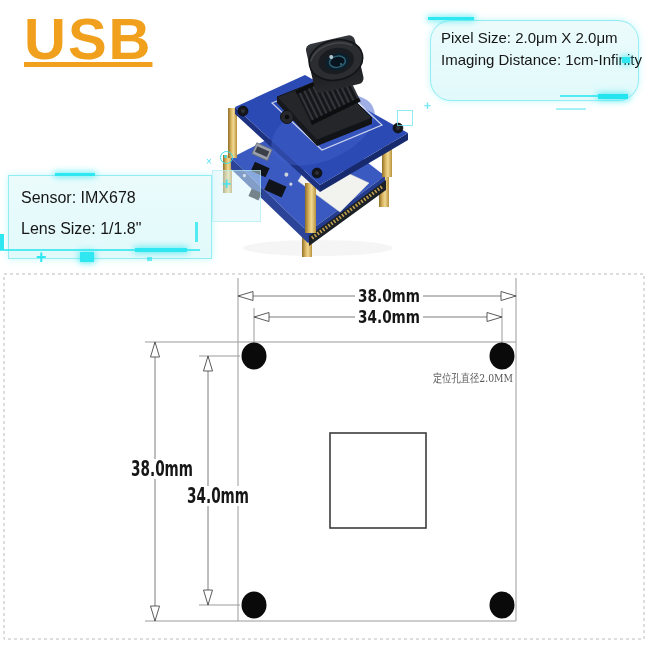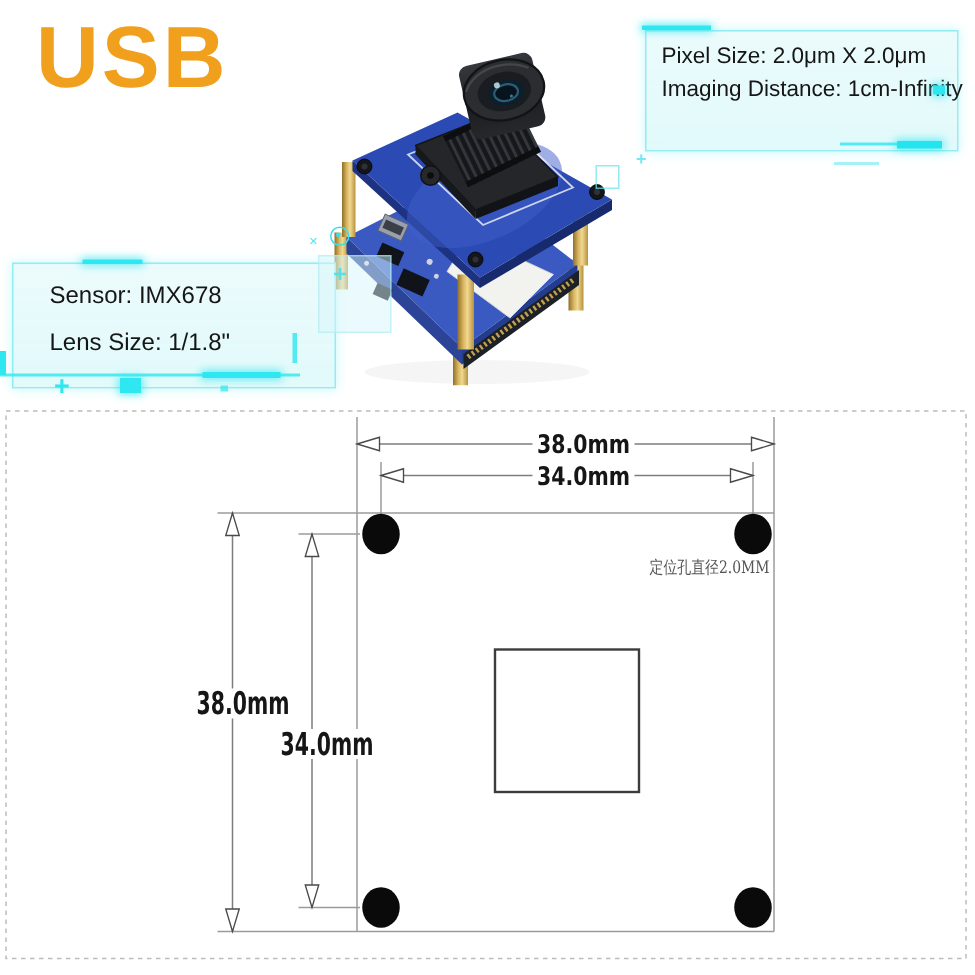--- a/index.html
+++ b/index.html
@@ -1,30 +1,30 @@
 <!DOCTYPE html>
 <html><head>
 <meta charset="utf-8">
 <style>
   html,body{margin:0;padding:0;background:#fff;}
   #stage{position:relative;width:650px;height:650px;background:#ffffff;overflow:hidden;
          font-family:"Liberation Sans",sans-serif;}
   
   .logo{position:absolute;left:24px;top:10px;font-size:58px;font-weight:bold;
-        letter-spacing:2px;color:#f0a01d;line-height:1;}
+        letter-spacing:2px;color:#f0a01d;line-height:1;text-decoration:underline;}
   .tagline{position:absolute;left:134px;top:21px;font-size:23px;color:#f6a71f;
            line-height:23px;font-weight:400;}
   
   .specbox{position:absolute;background:linear-gradient(180deg,rgba(235,251,252,.97),rgba(223,249,250,.93));
            border:1px solid rgba(118,232,240,.75);box-shadow:0 0 7px rgba(46,231,240,.28);
            color:#161616;}
   .specbox .row{white-space:nowrap;}
   #specs-right{left:430px;top:20px;width:197px;height:73px;padding:6px 0 0 10px;
-               font-size:15px;line-height:22px;}
-  #specs-left{left:8px;top:175px;width:190px;height:76px;padding:6px 0 0 24px;
+               font-size:15px;line-height:22px;border-radius:21px;}
+  #specs-left{left:8px;top:175px;width:190px;height:76px;padding:6px 0 0 12px;
               font-size:16px;line-height:31px;}
   
   .deco{position:absolute;pointer-events:none;}
   .glow{box-shadow:0 0 6px 1px rgba(46,231,240,.75);}
   .plus{color:#2ee7f0;font-weight:bold;line-height:1;}
   .target{border:1.5px solid #38dfee;border-radius:50%;}
   .target i{position:absolute;left:2.5px;top:2.5px;width:3px;height:3px;border-radius:50%;
             background:#38dfee;display:block;}
   
   #photo-svg{position:absolute;left:203px;top:5px;}

